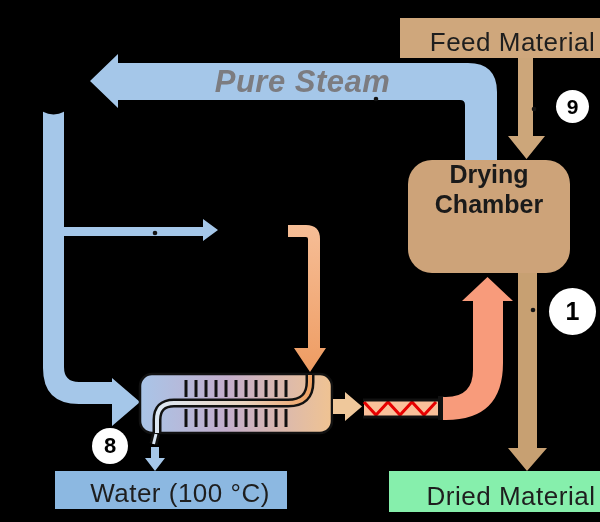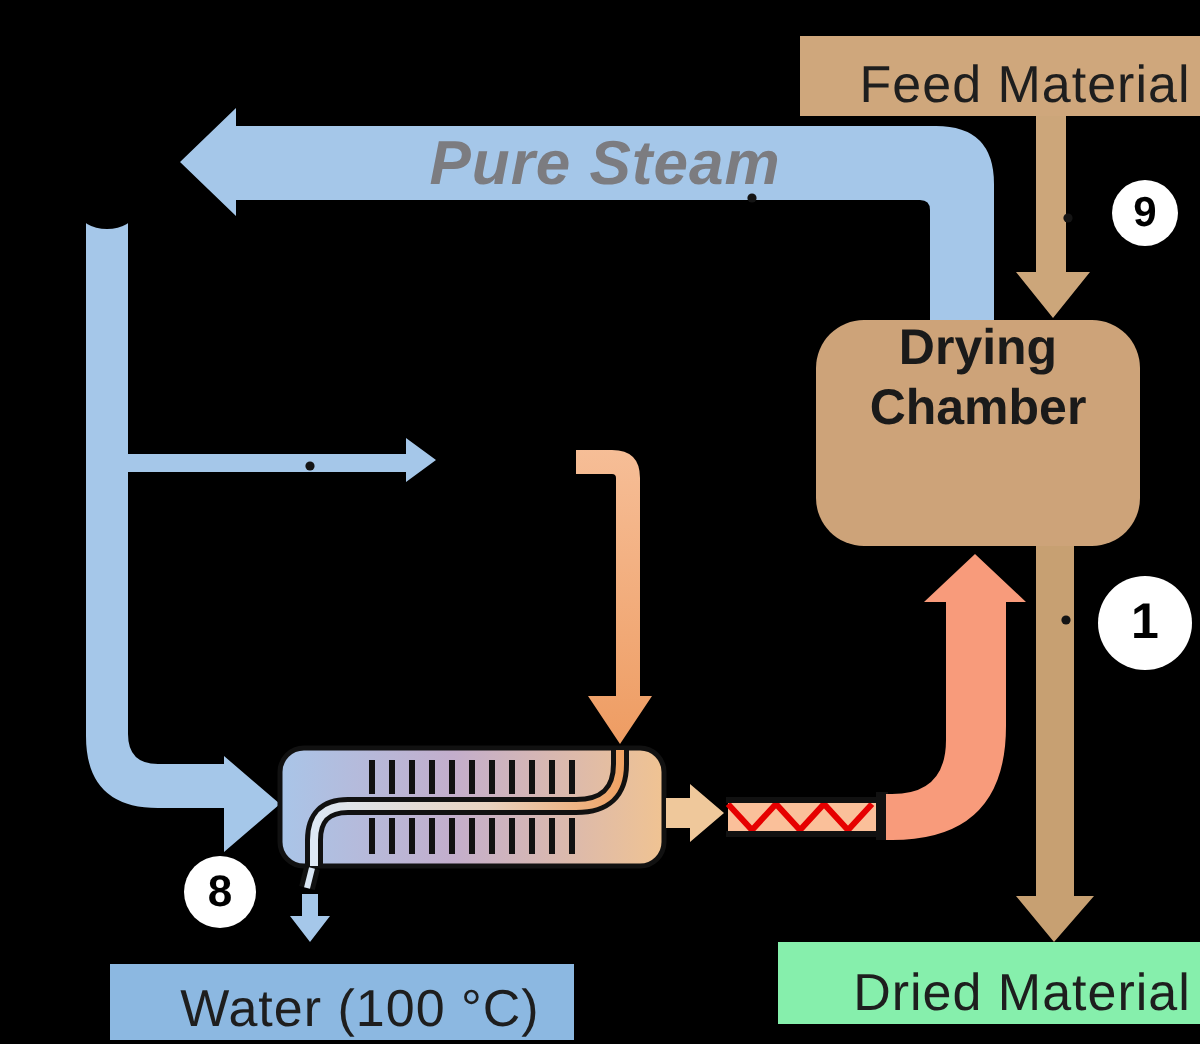--- a/index.html
+++ b/index.html
@@ -7,21 +7,21 @@
     position:relative;width:600px;height:522px;background:#000;overflow:hidden;
     font-family:"Liberation Sans",sans-serif;
   }
   .stage svg{position:absolute;left:0;top:0;}
   .box{
     position:absolute;display:flex;align-items:flex-end;justify-content:center;
     color:#1e1e1e;font-size:26px;letter-spacing:0.5px;white-space:nowrap;padding-left:18px;
   }
   .box-feed   {left:400px;top:18px; width:189px;height:40px;background:#cfa77c;}
   .box-dried  {left:389px;top:471px;width:208px;height:41px;background:#86efac;}
-  .box-water  {left:55px; top:482px;width:214px;height:38px;background:#8cb8e1;}
+  .box-water  {left:55px; top:471px;width:214px;height:38px;background:#8cb8e1;}
   .chamber{
     position:absolute;left:408px;top:160px;width:162px;height:113px;
     background:#cda379;border-radius:24px;display:flex;justify-content:center;
   }
   .chamber .txt{
     width:130px;text-align:center;font-weight:bold;font-size:25px;line-height:1.18;
     color:#1a1a1a;white-space:normal;
   }
   .pure-steam{
     position:absolute;left:205px;top:66px;width:195px;height:32px;

